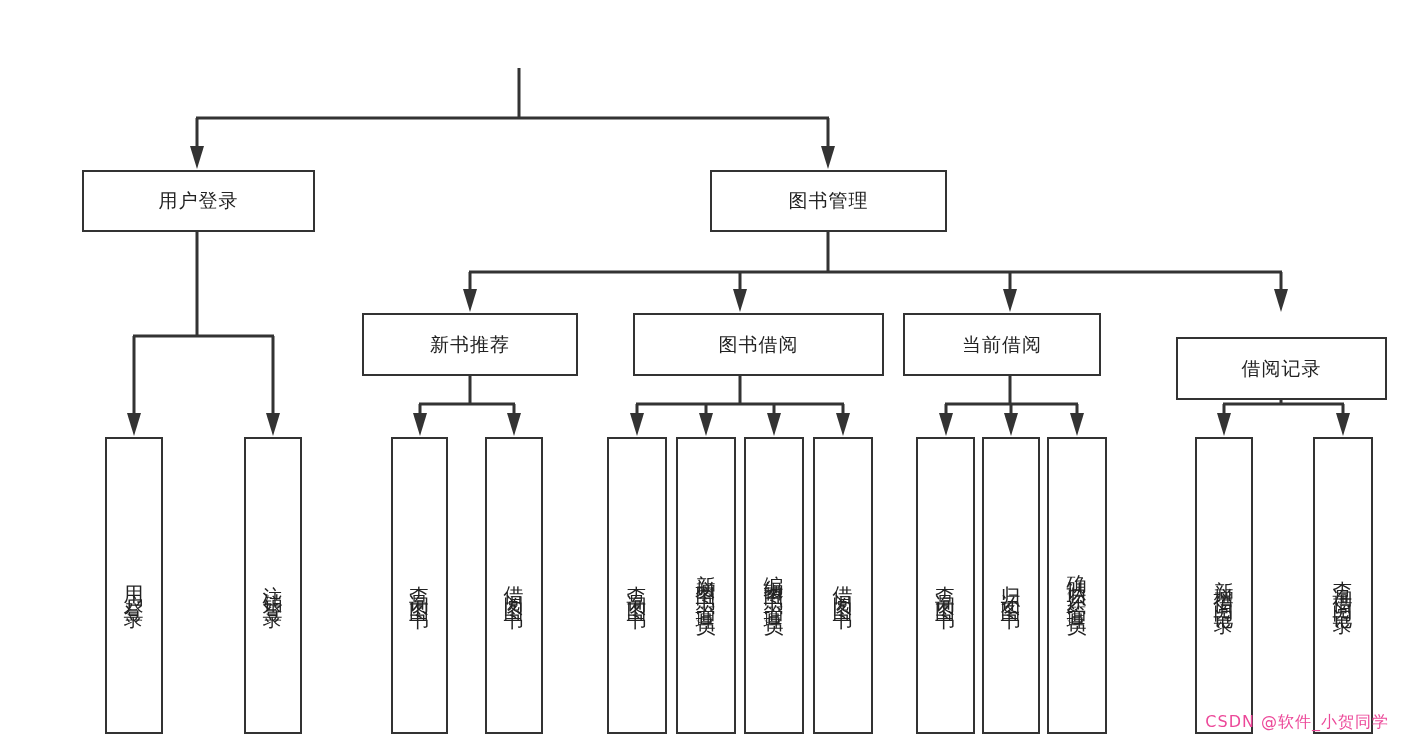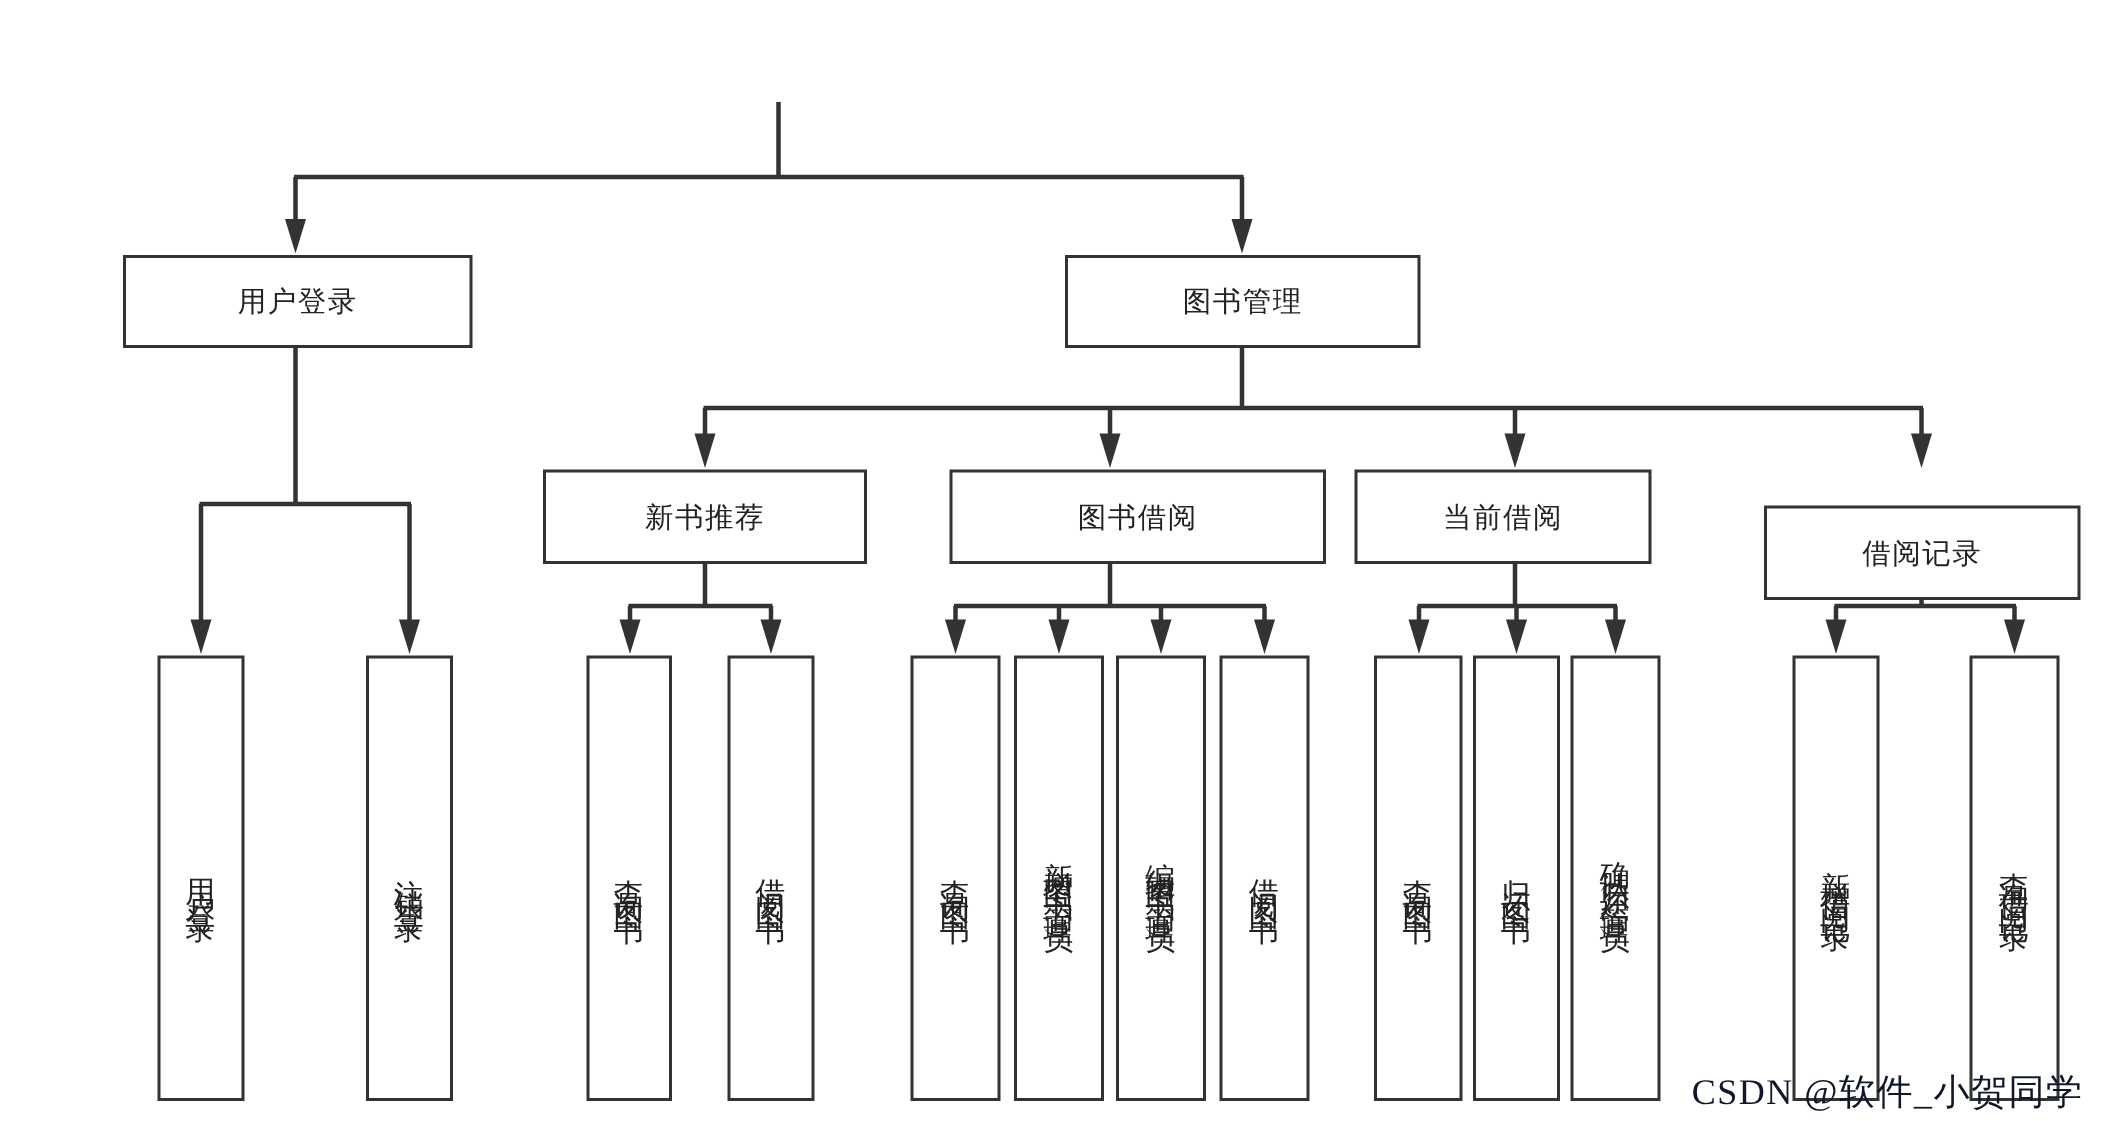--- a/index.html
+++ b/index.html
@@ -45,26 +45,25 @@
     writing-mode: vertical-rl;
     text-orientation: upright;
     letter-spacing: 8px;
     line-height: 1;
     white-space: nowrap;
   }
   .watermark {
     position: absolute;
     right: 16px;
     top: 712px;
-    font-size: 24px;
-    color: #0f172a;
+    font-size: 16px;
+    color: #ec4899;
     letter-spacing: 1px;
     z-index: 3;
     white-space: nowrap;
-    font-family: Liberation Serif, serif;
   }
 </style>
 </head>
 <body>
 
 <div id="canvas">
 
   <svg id="connectors" viewBox="0 0 1405 747" xmlns="http://www.w3.org/2000/svg">
     <g stroke="#333333" stroke-width="3" fill="none">
 

